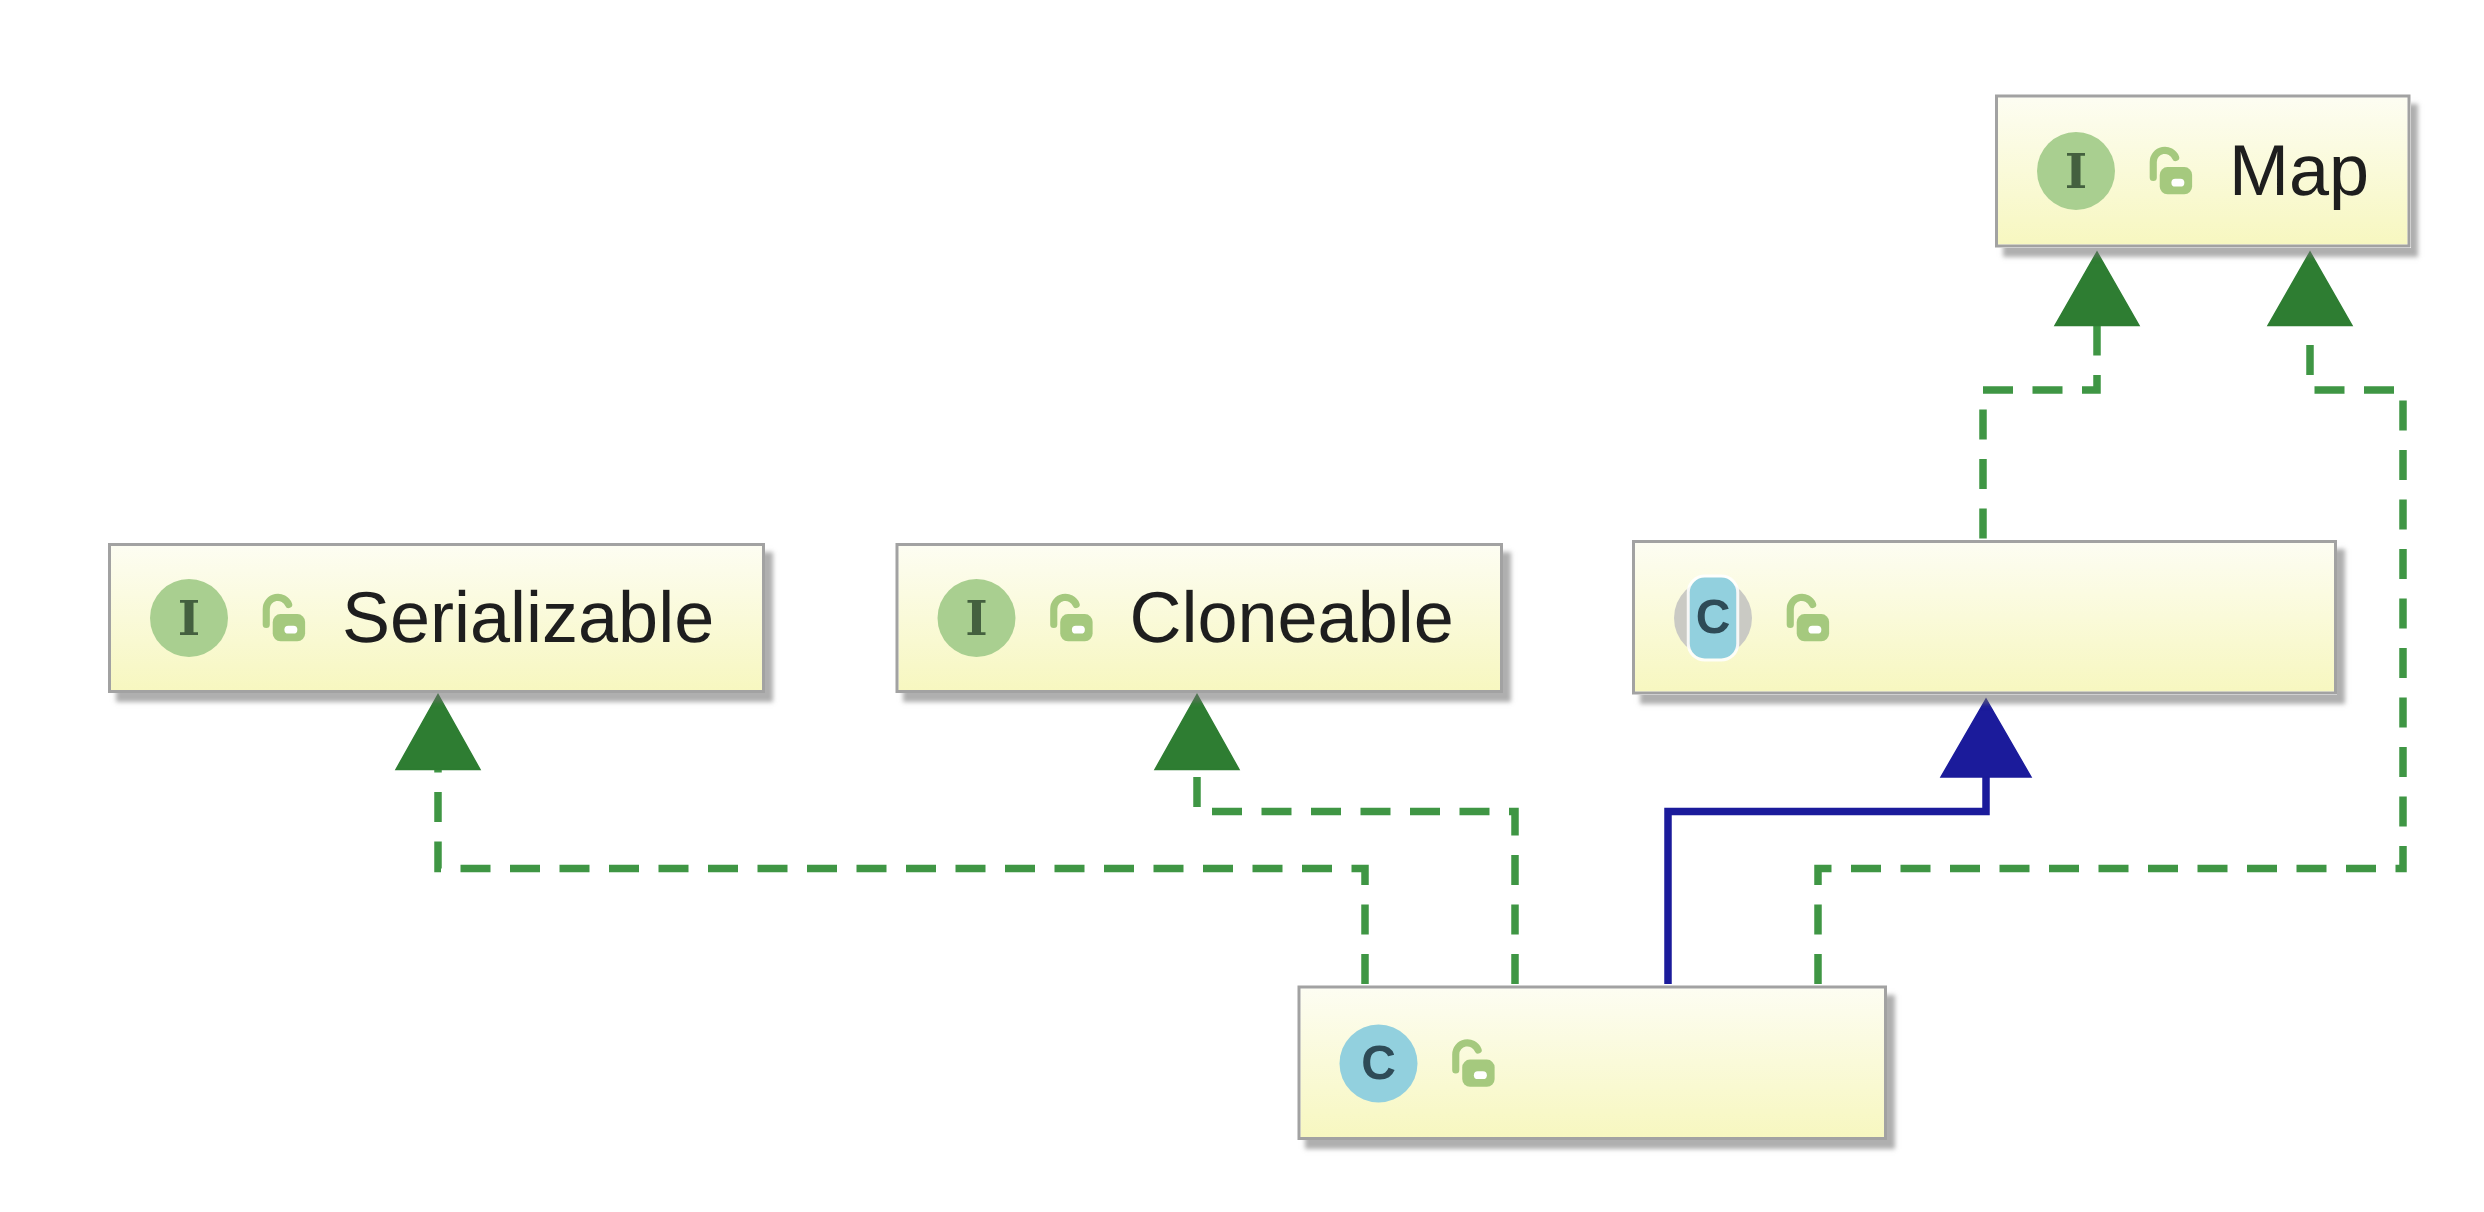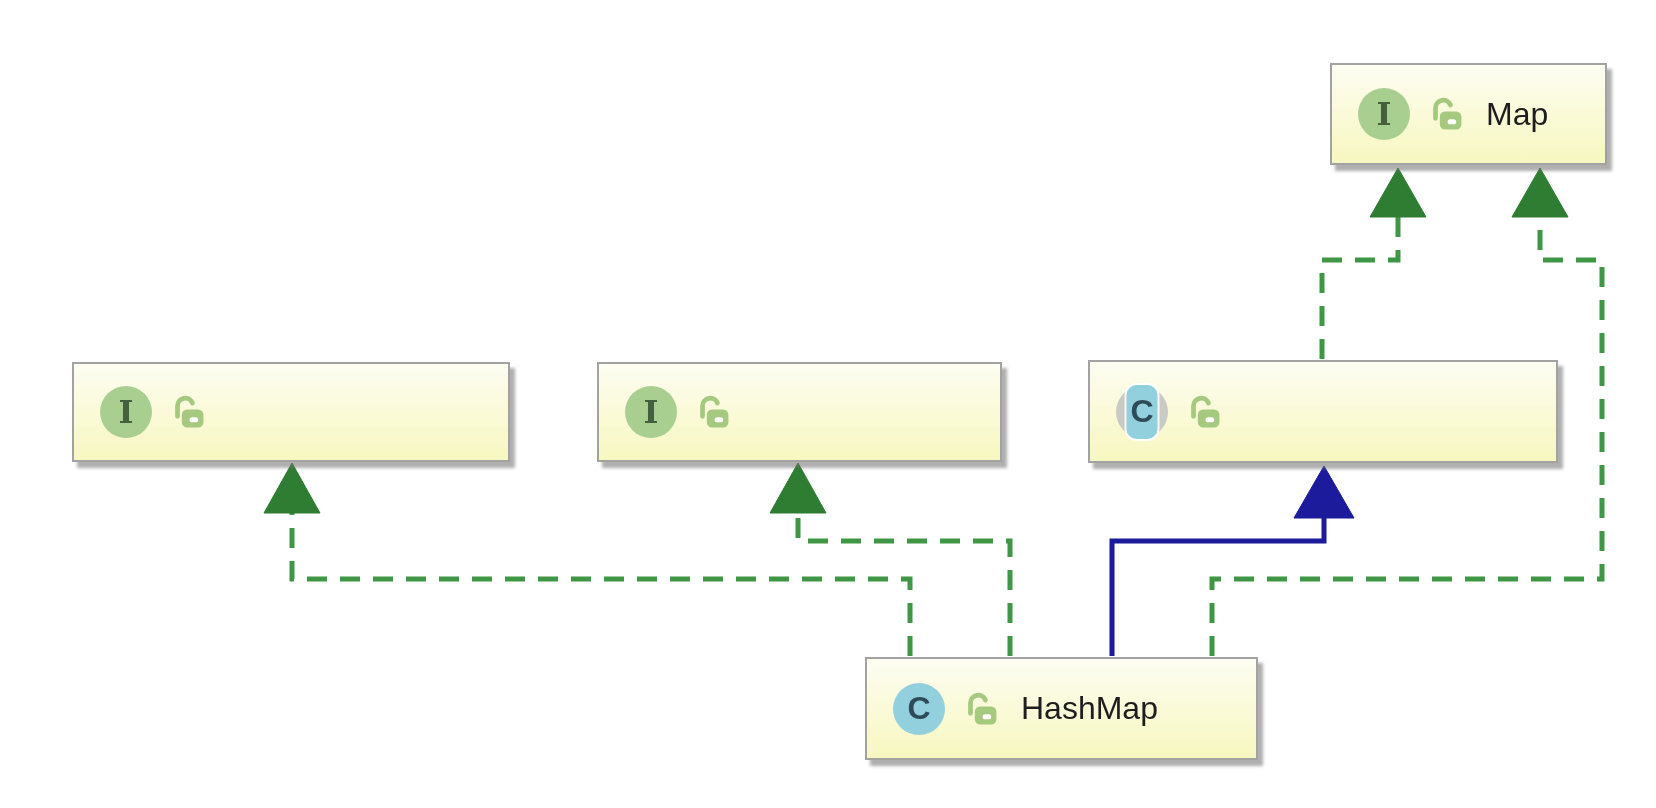--- a/index.html
+++ b/index.html
@@ -26,21 +26,21 @@
     position:absolute;
     box-sizing:border-box;
     border:2px solid var(--node-border);
     background:linear-gradient(#fdfdf2, #f7f7c0);
     box-shadow:5px 6px 3px rgba(110,110,110,0.55);
     display:flex;align-items:center;
     padding-left:26px;
     gap:16px;
   }
   .node-label{
-    font-size:32px;
+    font-size:48px;
     color:var(--label);
     margin-left:6px;
     white-space:nowrap;
   }
   .icon-circle{
     width:52px;height:52px;border-radius:50%;
     display:flex;align-items:center;justify-content:center;
     font-weight:bold;font-size:32px;
     flex:0 0 auto;
     position:relative;
@@ -102,31 +102,33 @@
 
   <div class="node" id="node-serializable">
     <span class="icon-circle icon-interface">
       <span class="icon-letter">I</span>
     </span>
     <svg class="icon-lock" viewBox="0 0 44 48">
       <path class="lock-stroke" d="M11 29 V 17 a 9 9 0 0 1 17.3 -3.4"></path>
       <rect class="lock-green" x="16" y="21" width="25" height="21" rx="6"></rect>
       <rect x="25" y="30" width="10" height="6" rx="3" fill="#ffffff"></rect>
     </svg>
+    <span class="node-label">Serializable</span>
   </div>
 
   <div class="node" id="node-cloneable">
     <span class="icon-circle icon-interface">
       <span class="icon-letter">I</span>
     </span>
     <svg class="icon-lock" viewBox="0 0 44 48">
       <path class="lock-stroke" d="M11 29 V 17 a 9 9 0 0 1 17.3 -3.4"></path>
       <rect class="lock-green" x="16" y="21" width="25" height="21" rx="6"></rect>
       <rect x="25" y="30" width="10" height="6" rx="3" fill="#ffffff"></rect>
     </svg>
+    <span class="node-label">Cloneable</span>
   </div>
 
   <div class="node" id="node-abstract-map">
     <span class="icon-circle icon-abstract">
       <span class="abstract-band"></span>
       <span class="icon-letter">C</span>
     </span>
     <svg class="icon-lock" viewBox="0 0 44 48">
       <path class="lock-stroke" d="M11 29 V 17 a 9 9 0 0 1 17.3 -3.4"></path>
       <rect class="lock-green" x="16" y="21" width="25" height="21" rx="6"></rect>
@@ -136,16 +138,15 @@
 
   <div class="node" id="node-hash-map">
     <span class="icon-circle icon-class">
       <span class="icon-letter">C</span>
     </span>
     <svg class="icon-lock" viewBox="0 0 44 48">
       <path class="lock-stroke" d="M11 29 V 17 a 9 9 0 0 1 17.3 -3.4"></path>
       <rect class="lock-green" x="16" y="21" width="25" height="21" rx="6"></rect>
       <rect x="25" y="30" width="10" height="6" rx="3" fill="#ffffff"></rect>
     </svg>
-    <span class="node-label">HashMap</span>
   </div>
 
 </div>
 
 </body></html>

